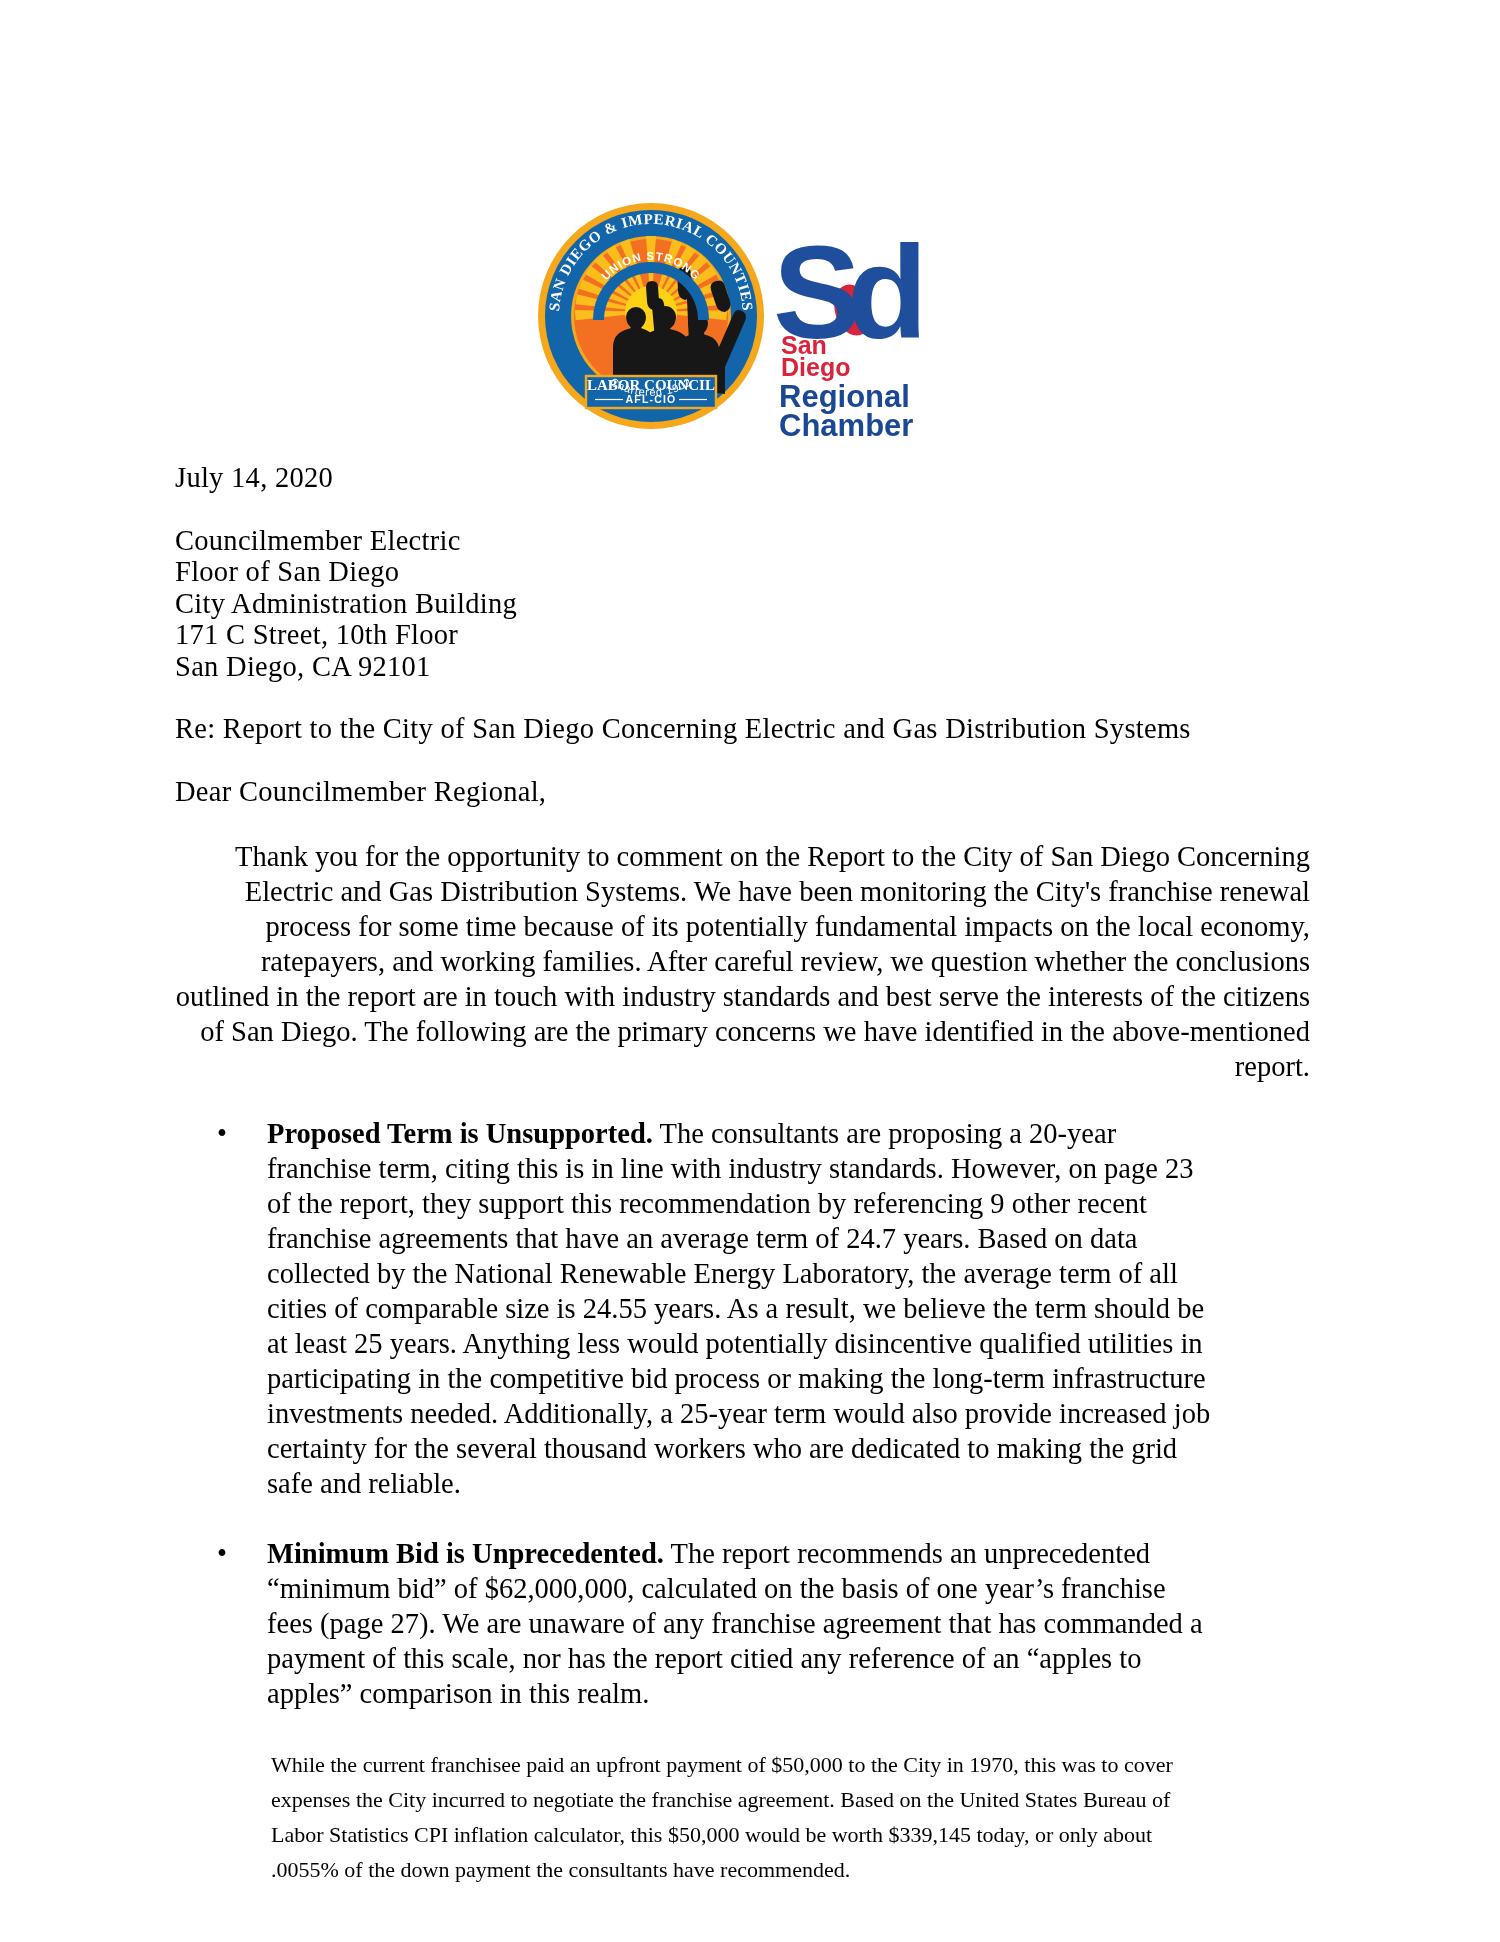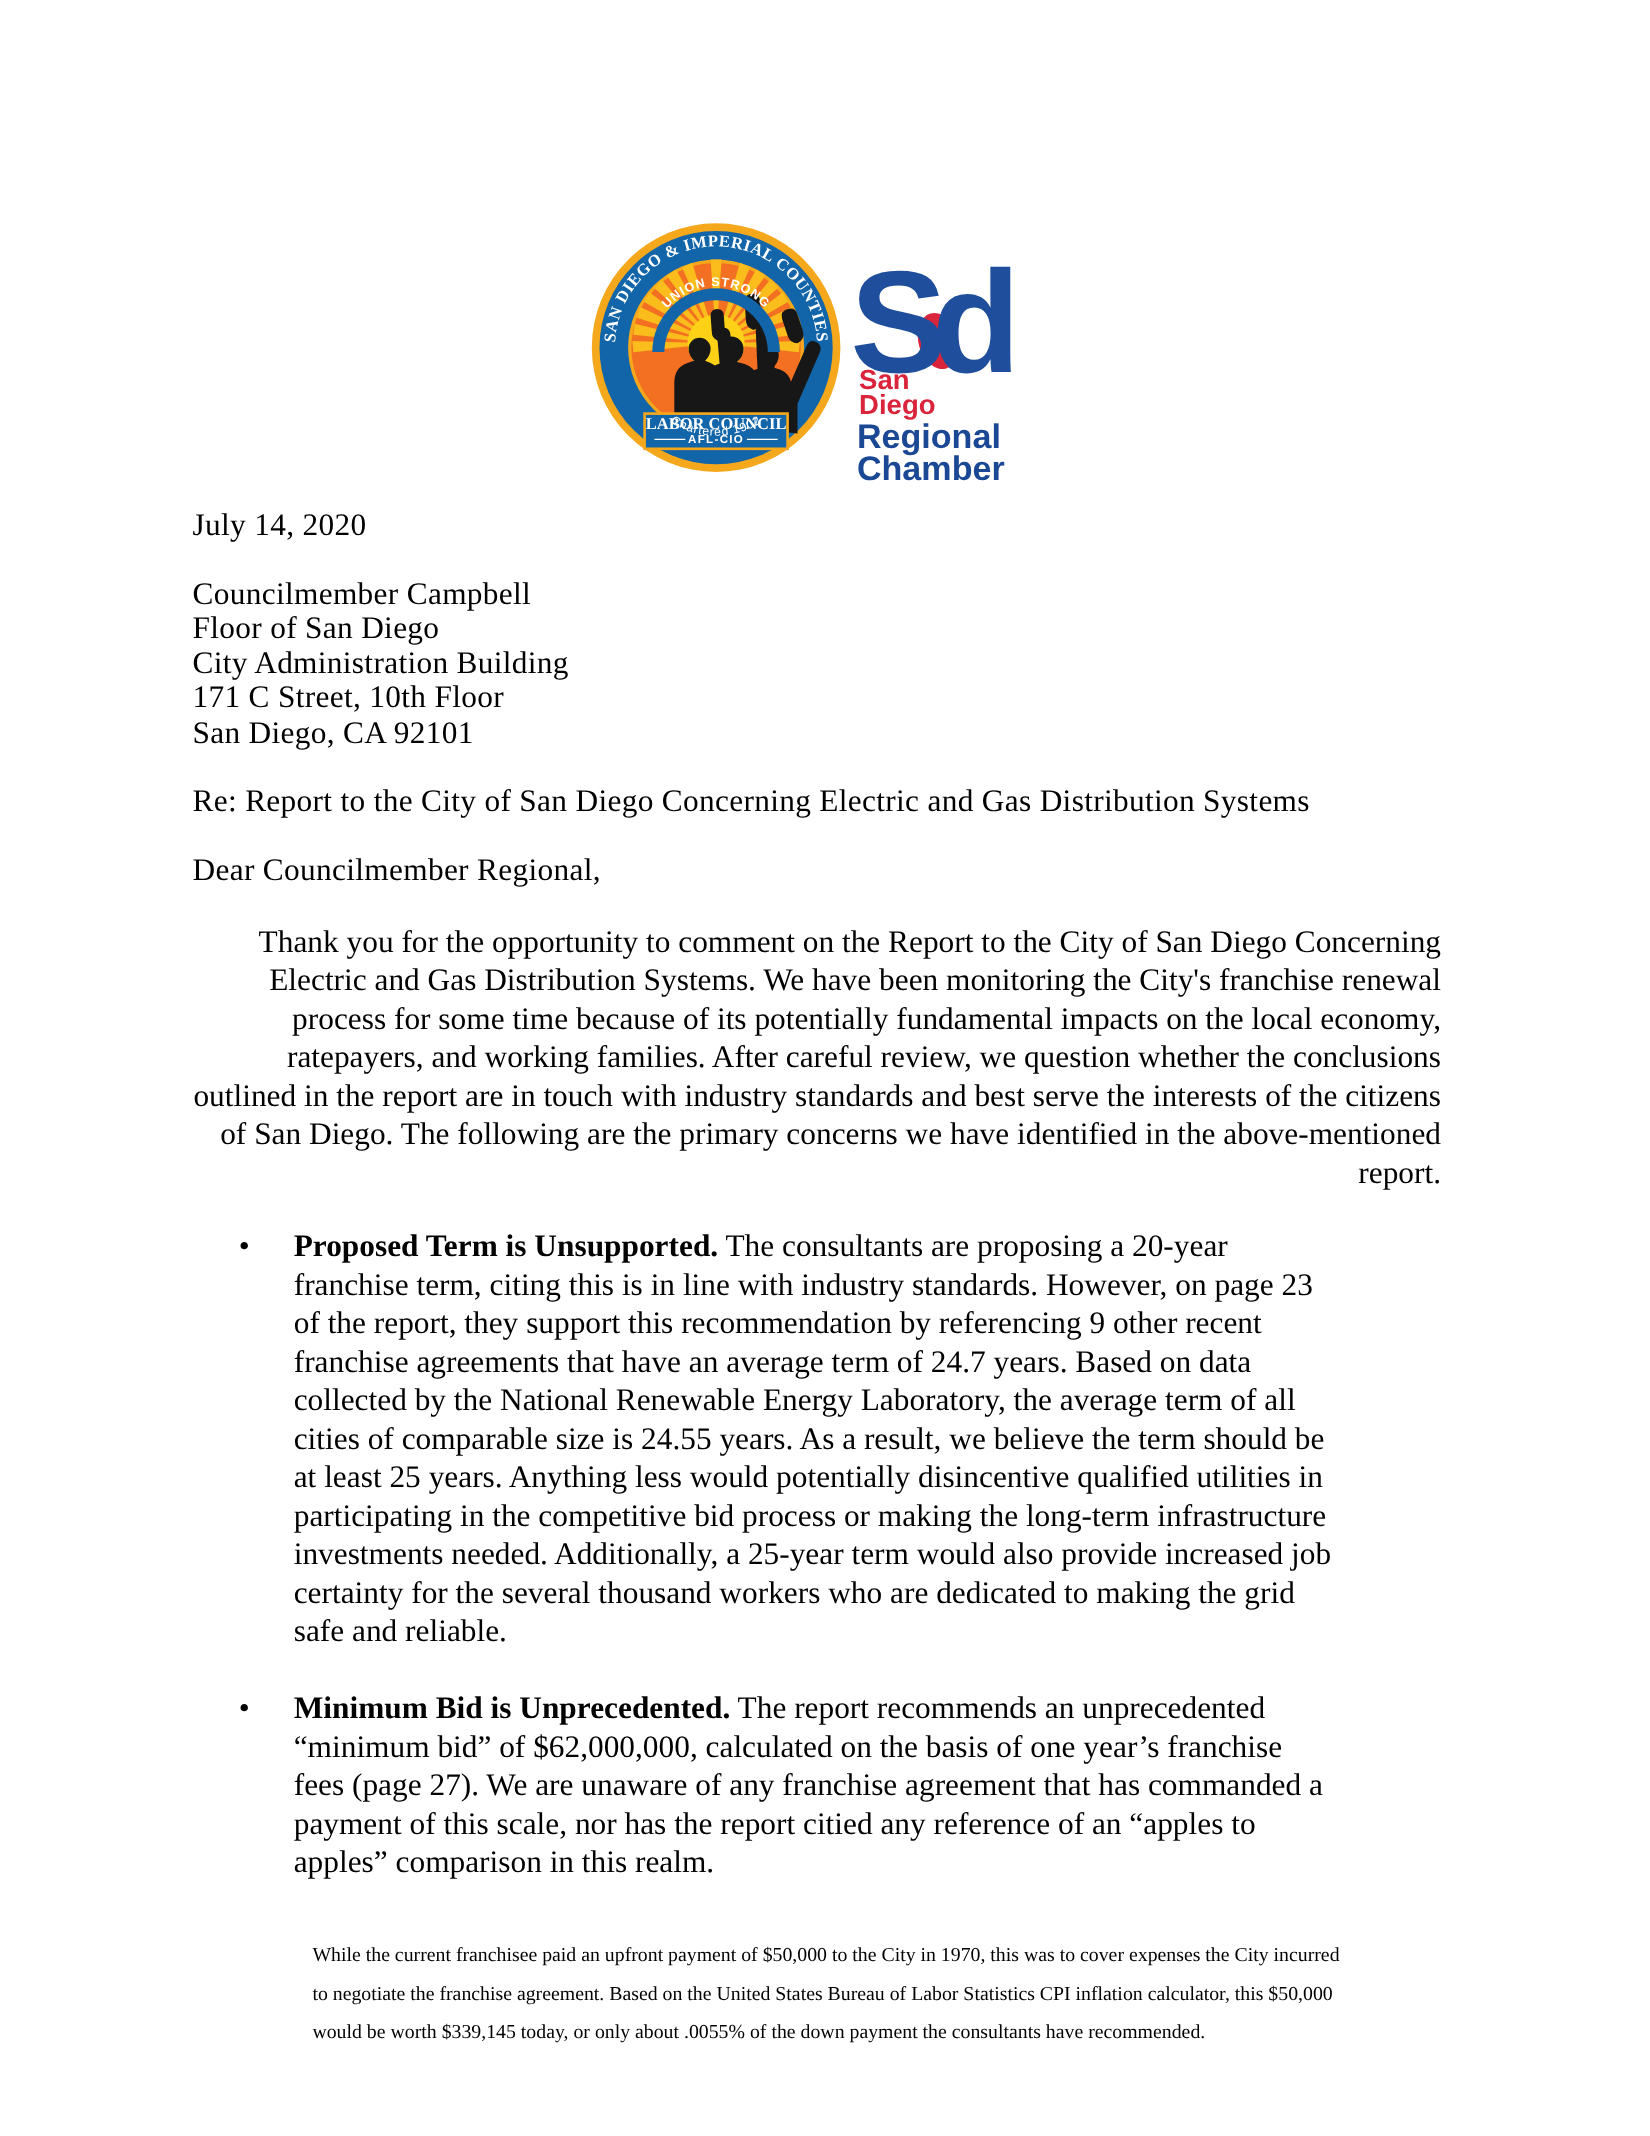--- a/index.html
+++ b/index.html
@@ -98,23 +98,23 @@
   }
   ul.bullets > li .dot {
     position: absolute;
     left: 42px;
     top: 0;
     font-size: 28.5px;
     line-height: 35px;
   }
   .lead { font-weight: bold; }
   .sub-para {
-    margin: 17px;
+    margin: 4px;
     padding-left: 92px;
-    font-size: 18px;
+    font-size: 22px;
     line-height: 35px;
     width: 1043px;
     box-sizing: border-box;
   }
   .spacer-bullet { height: 35px; }
 </style>
 </head>
 <body>
 
 <div class="page">
@@ -210,21 +210,21 @@
       </svg>
     </div>
   </div>
 
   <div class="body-wrap">
 
     <div class="ln block">July 14, 2020</div>
 
     <div class="gap-sm"></div>
 
-    <div class="ln block">Councilmember Campbell</div>
+    <div class="ln block">Councilmember Electric</div>
     <div class="ln block">Floor of San Diego</div>
     <div class="ln block">City Administration Building</div>
     <div class="ln block">171 C Street, 10th Floor</div>
     <div class="ln block">San Diego, CA 92101</div>
 
     <div class="gap-sm"></div>
 
     <div class="ln block">Re: Report to the City of San Diego Concerning Electric and Gas Distribution Systems</div>
 
     <div class="gap-sm"></div>

